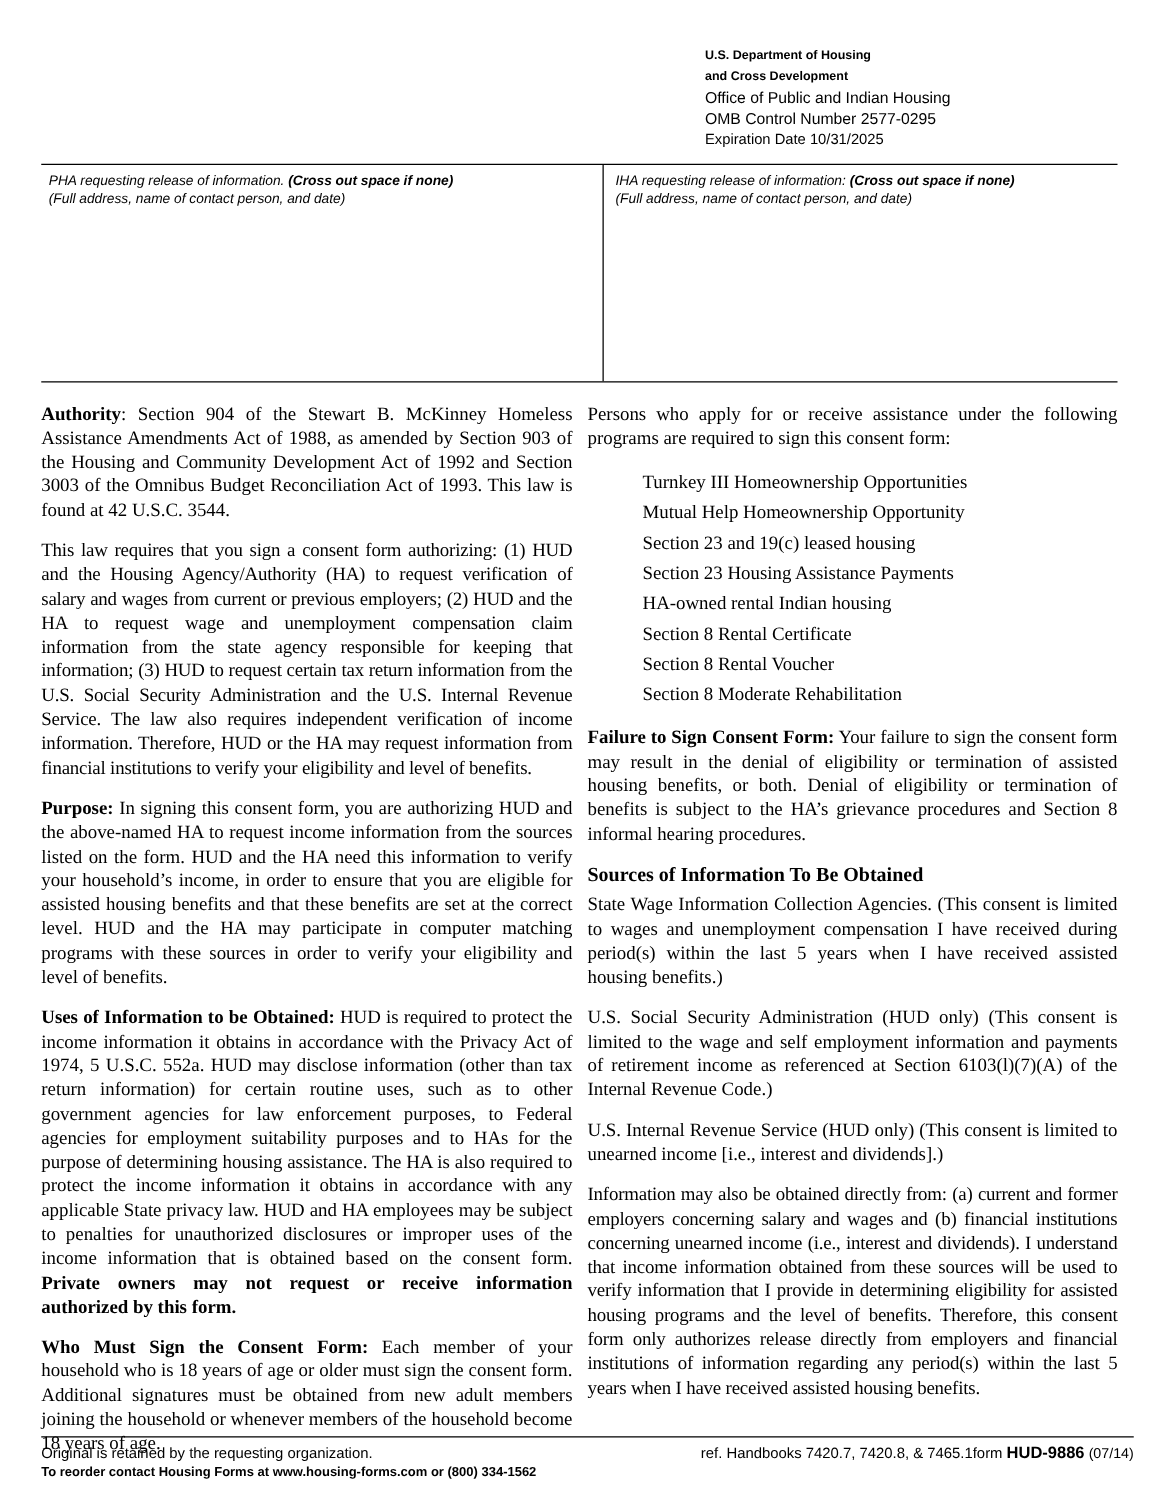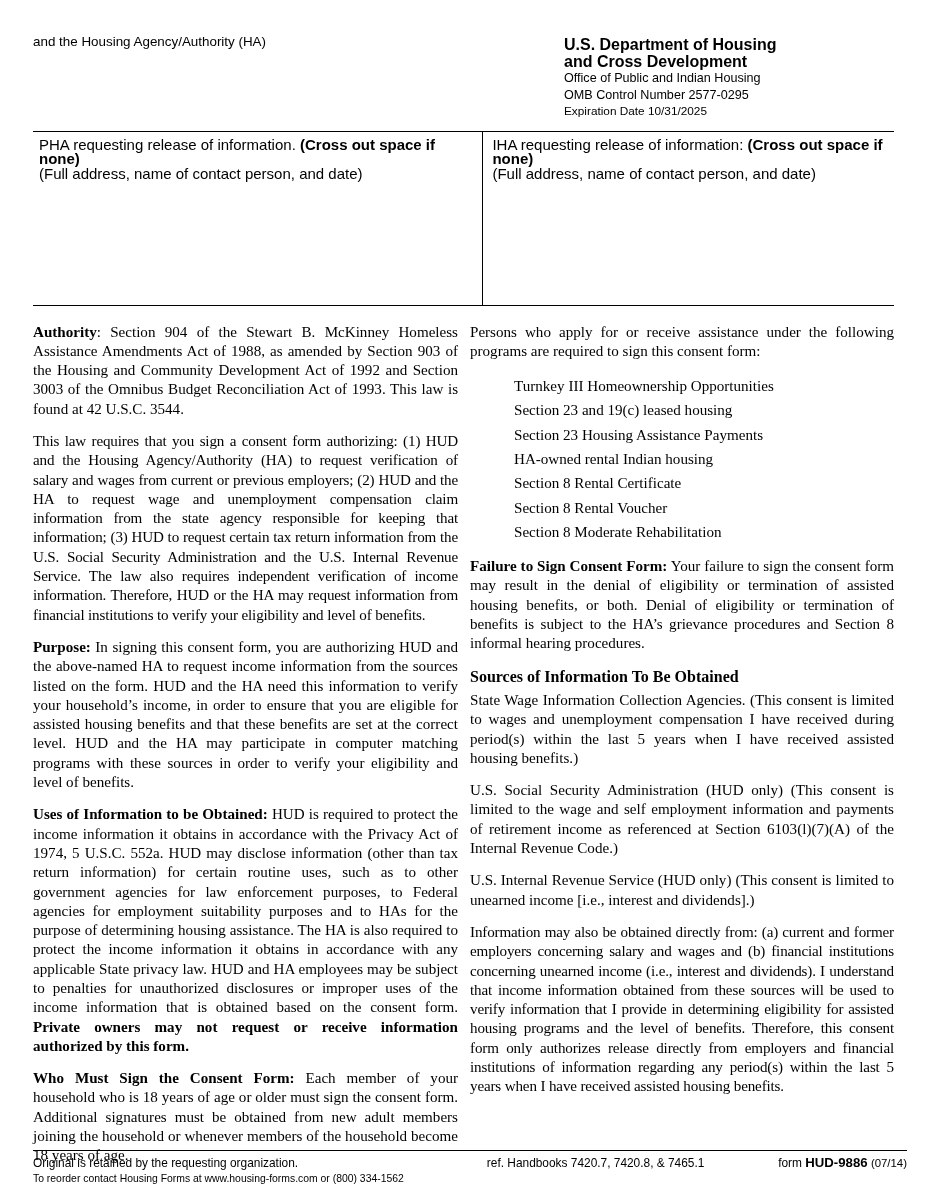--- a/index.html
+++ b/index.html
@@ -47,37 +47,38 @@
     line-height: 17.5px;
     margin-top: 5px;
   }
   .header-right {
     font-family: "Liberation Sans", "DejaVu Sans", sans-serif;
     font-size: 12.6px;
     line-height: 16.5px;
     width: 330px;
     padding-top: 8px;
   }
-  .header-right .b { font-weight: bold; font-size: 16px; line-height: 17px; }
+  .header-right .b { font-weight: bold; font-size: 10px; line-height: 17px; }
   .header-right .sm { font-size: 11.8px; }
 
   
   .agency-wrap {
     margin-top: 11px;
     border-top: 1.6px solid #000;
     border-bottom: 1.4px solid #000;
     height: 175px;
     display: flex;
   }
   .agency-cell {
     width: 50%;
     padding: 6px 0 0 6px;
     font-family: "Liberation Sans", "DejaVu Sans", sans-serif;
-    font-size: 15px;
+    font-size: 11px;
     line-height: 14.5px;
+    font-style: italic;
   }
   .agency-cell.right {
     border-left: 1.3px solid #000;
     padding-left: 9px;
     margin-left: 38px;
   }
 
   
   .columns {
     display: flex;
@@ -124,39 +125,39 @@
     padding-top: 4px;
     font-family: "Liberation Sans", "DejaVu Sans", sans-serif;
   }
   .footer-row1 {
     display: flex;
     align-items: baseline;
     font-size: 11.9px;
     line-height: 15px;
   }
   .f-left { width: 380px; }
-  .f-mid { flex: 1; text-align: center; }
+  .f-mid { flex: 1; text-align: right; }
   .f-right { text-align: right; white-space: nowrap; }
   .f-right .b { font-weight: bold; font-size: 13.2px; }
   .f-right .sm { font-size: 11.4px; }
   .footer-row2 {
     font-size: 10.4px;
     line-height: 14px;
     margin-top: 1px;
+    font-weight: bold;
   }
 </style>
 </head>
 <body>
 
 <div class="page">
 
   <div class="header">
     <div class="header-left">
       <div class="title-sub">
-        <div>and the Housing Agency/Authority (HA)</div>
       </div>
     </div>
 
     <div class="header-right">
       <div class="b">U.S. Department of Housing</div>
       <div class="b">and Cross Development</div>
       <div>Office of Public and Indian Housing</div>
       <div>OMB Control Number 2577-0295</div>
       <div class="sm">Expiration Date 10/31/2025</div>
     </div>
@@ -194,20 +195,21 @@
       <p class="body"><b>Who Must Sign the Consent Form:</b><span> Each member of your household who is 18 years of age or older must sign the consent form. Additional signatures must be obtained from new adult members joining the household or whenever members of the household become 18 years of age.</span></p>
 
     </div>
 
     <div class="col right">
 
       <p class="body">Persons who apply for or receive assistance under the following programs are required to sign this consent form:</p>
 
       <ul class="programs">
         <li>Turnkey III Homeownership Opportunities</li>
+        <li>Mutual Help Homeownership Opportunity</li>
         <li>Section 23 and 19(c) leased housing</li>
         <li>Section 23 Housing Assistance Payments</li>
         <li>HA-owned rental Indian housing</li>
         <li>Section 8 Rental Certificate</li>
         <li>Section 8 Rental Voucher</li>
         <li>Section 8 Moderate Rehabilitation</li>
       </ul>
 
       <p class="body"><b>Failure to Sign Consent Form:</b><span> Your failure to sign the consent form may result in the denial of eligibility or termination of assisted housing benefits, or both. Denial of eligibility or termination of benefits is subject to the HA’s grievance procedures and Section 8 informal hearing procedures.</span></p>
 

